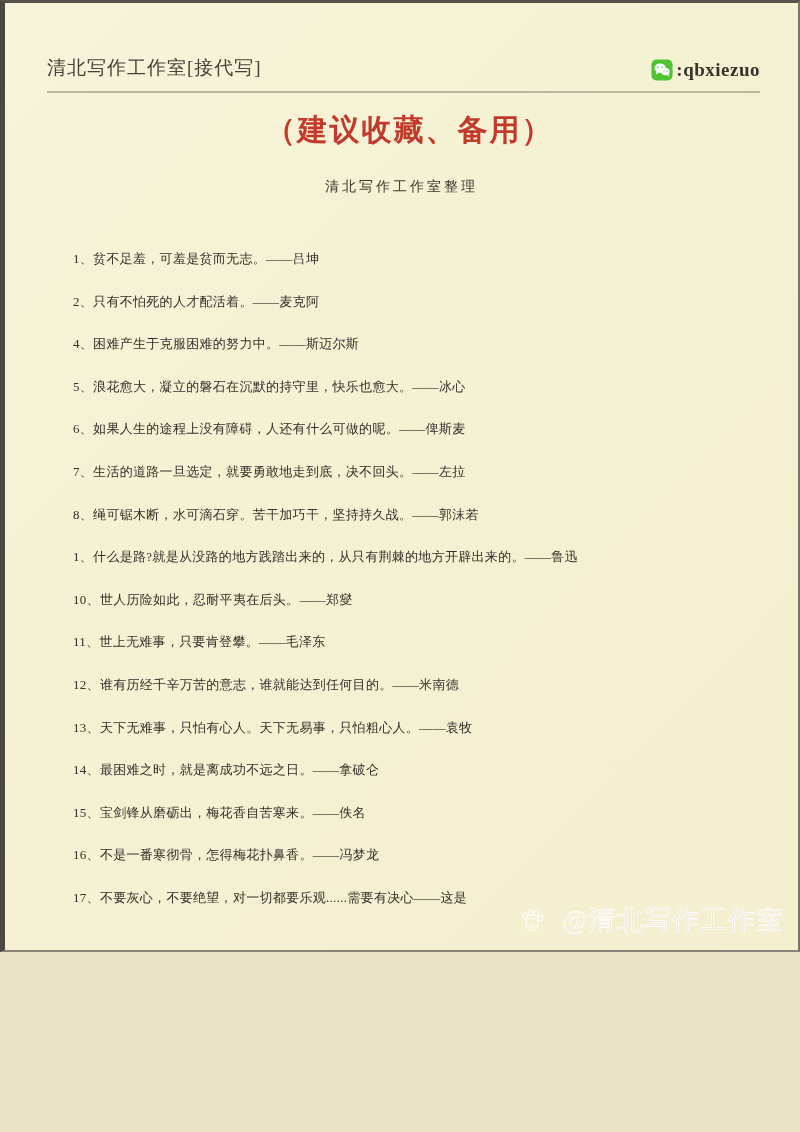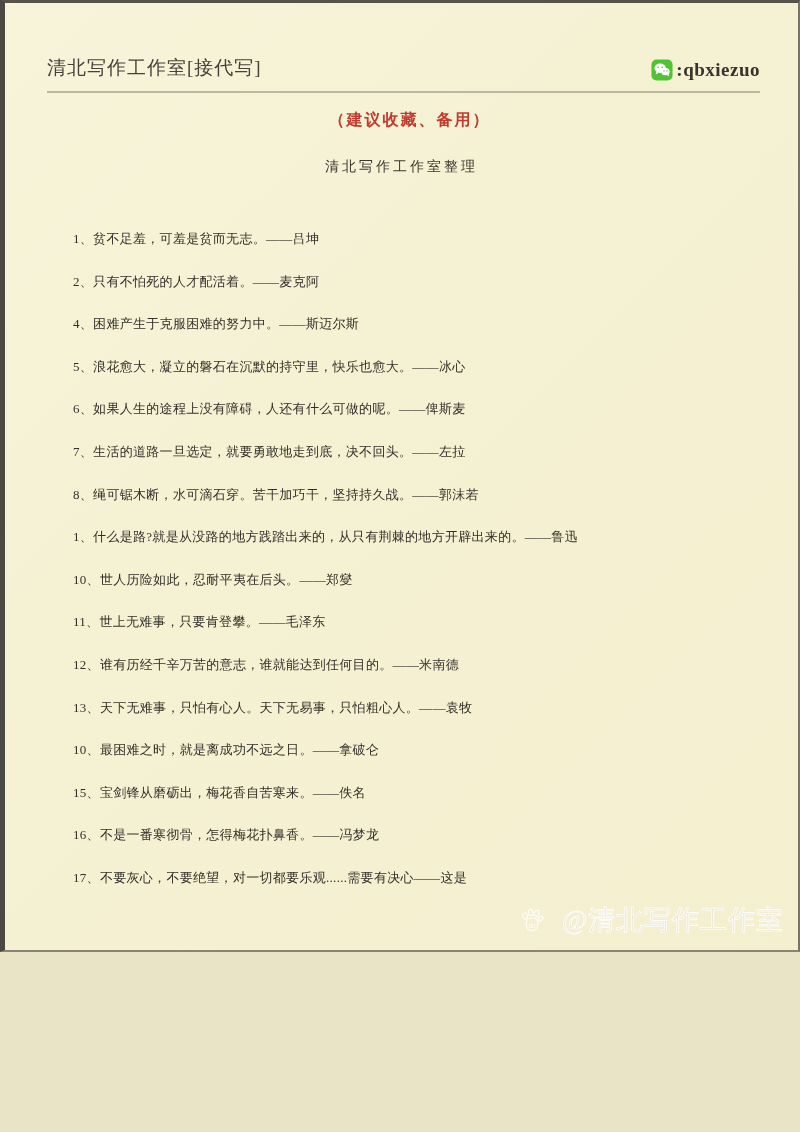--- a/index.html
+++ b/index.html
@@ -44,21 +44,21 @@
   }
   .wechat-id {
     font-size: 19px;
     font-weight: bold;
     color: #36342c;
     letter-spacing: 0.5px;
   }
   .note {
     margin-top: 17px;
     text-align: center;
-    font-size: 16px;
+    font-size: 30px;
     font-weight: bold;
     letter-spacing: 2px;
     padding-left: 16px;
   }
   .title {
     margin-top: 26px;
     text-align: center;
     font-size: 35px;
     font-weight: bold;
     color: #262419;
@@ -135,21 +135,21 @@
     <p>4、困难产生于克服困难的努力中。——斯迈尔斯</p>
     <p>5、浪花愈大，凝立的磐石在沉默的持守里，快乐也愈大。——冰心</p>
     <p>6、如果人生的途程上没有障碍，人还有什么可做的呢。——俾斯麦</p>
     <p>7、生活的道路一旦选定，就要勇敢地走到底，决不回头。——左拉</p>
     <p>8、绳可锯木断，水可滴石穿。苦干加巧干，坚持持久战。——郭沫若</p>
     <p>1、什么是路?就是从没路的地方践踏出来的，从只有荆棘的地方开辟出来的。——鲁迅</p>
     <p>10、世人历险如此，忍耐平夷在后头。——郑燮</p>
     <p>11、世上无难事，只要肯登攀。——毛泽东</p>
     <p>12、谁有历经千辛万苦的意志，谁就能达到任何目的。——米南德</p>
     <p>13、天下无难事，只怕有心人。天下无易事，只怕粗心人。——袁牧</p>
-    <p>10、最困难之时，就是离成功不远之日。——拿破仑</p>
+    <p>14、最困难之时，就是离成功不远之日。——拿破仑</p>
     <p>15、宝剑锋从磨砺出，梅花香自苦寒来。——佚名</p>
     <p>16、不是一番寒彻骨，怎得梅花扑鼻香。——冯梦龙</p>
     <p>17、不要灰心，不要绝望，对一切都要乐观......需要有决心——这是</p>
   </div>
 
   <div class="watermark">
     <span class="paw-icon">
       <svg viewBox="0 0 28 28" width="28" height="28" aria-hidden="true">
         <g fill="none" stroke="rgba(255,255,255,0.85)" stroke-width="1.2">
           <ellipse cx="7" cy="10" rx="2.2" ry="3.2" transform="rotate(-20 7 10)"></ellipse>

